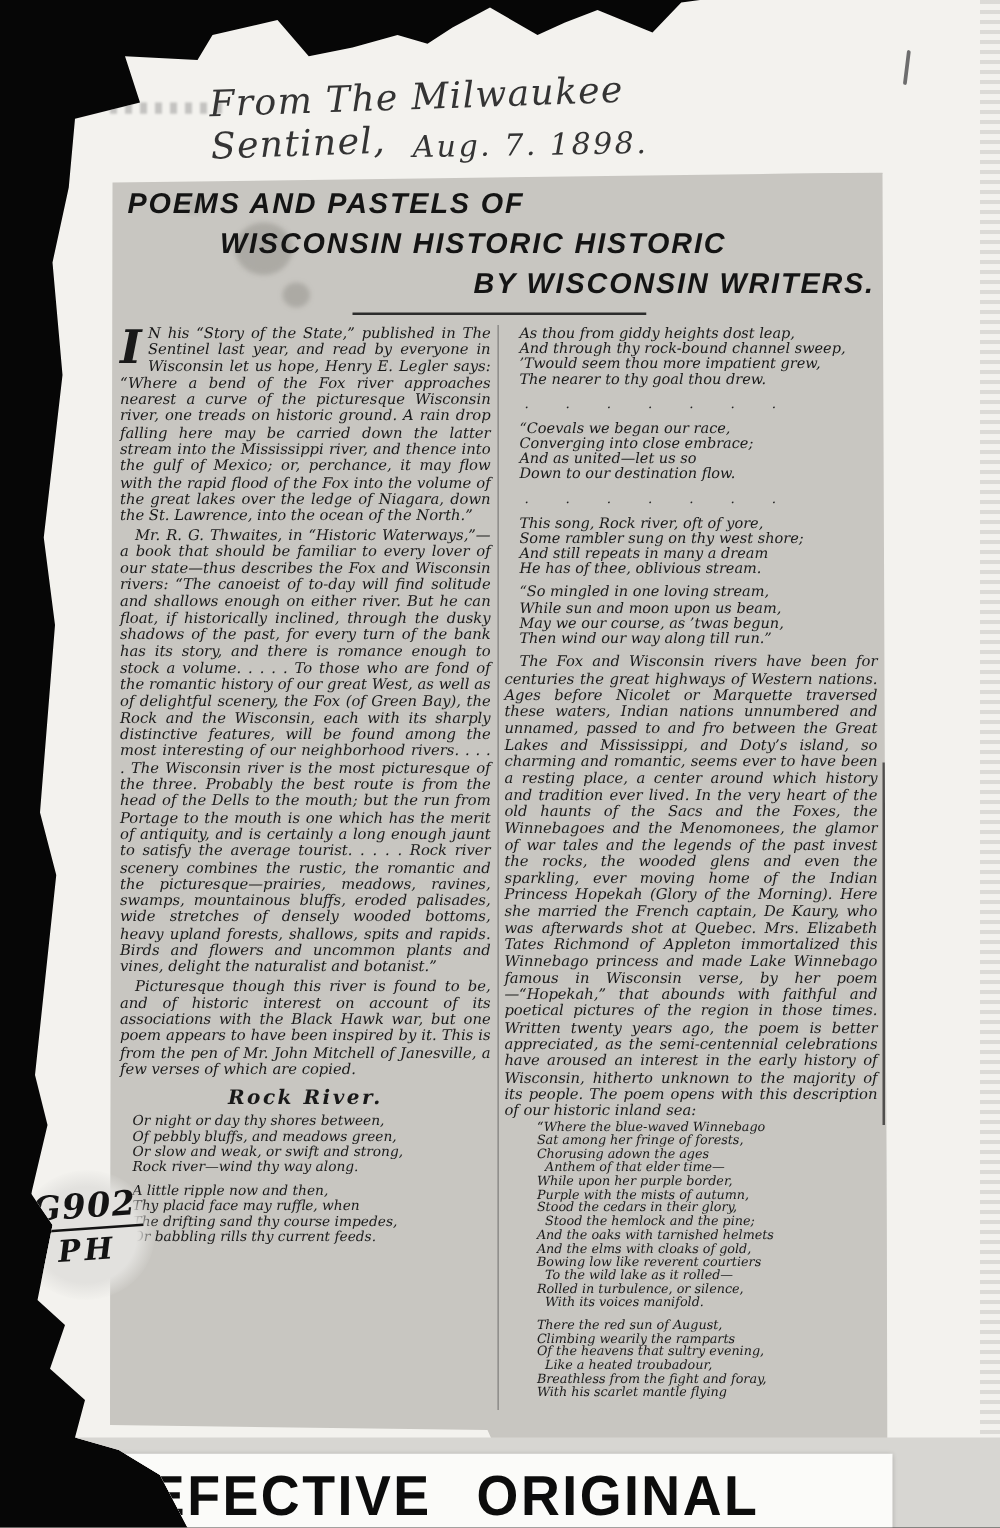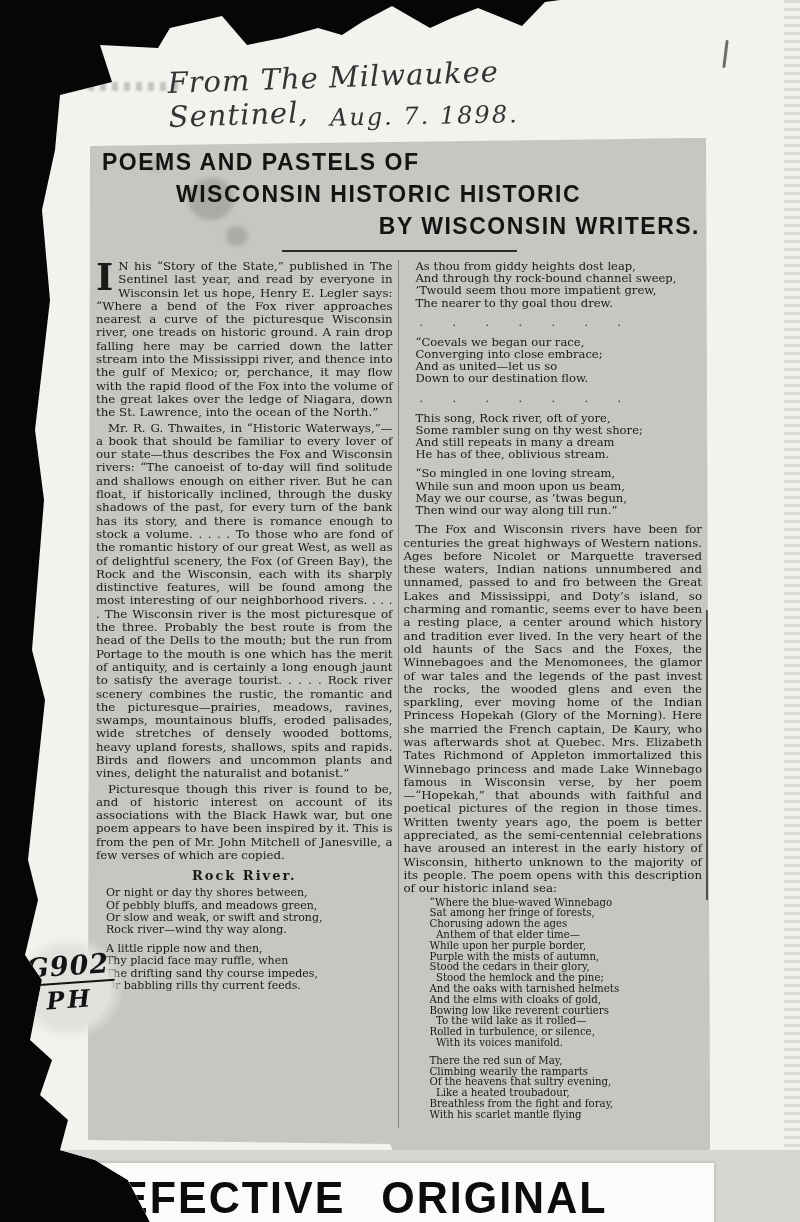--- a/index.html
+++ b/index.html
@@ -19,21 +19,21 @@
     background:repeating-linear-gradient(90deg,rgba(110,110,110,.35) 0 6px,transparent 6px 12px);
     filter:blur(1px);}
   .pen-mark{position:absolute;left:724px;top:40px;width:3px;height:28px;background:#6d6d6d;
     border-radius:2px;transform:rotate(7deg);}
   .handwriting{position:absolute;color:#343434;font-style:italic;font-family:"DejaVu Serif",serif;}
   .hw1{left:168px;top:58px;width:460px;font-size:29px;transform:rotate(-2deg);letter-spacing:1px;}
   .hw2{left:330px;top:102px;font-size:24px;transform:rotate(-1deg);letter-spacing:2px;}
 
   .clipping{position:absolute;left:88px;top:138px;width:622px;height:1024px;background:#c8c6c1;
     overflow:hidden;box-shadow:0 0 6px rgba(0,0,0,.25);
-    clip-path:polygon(2px 8px,618px 0px,622px 1018px,310px 1024px,302px 1006px,0px 1002px);}
+    clip-path:polygon(2px 8px,618px 0px,622px 1018px,310px 1024px,302px 1006px,0px 1002px);font-style:italic;}
   .stain{position:absolute;border-radius:50%;background:#a3a19b;opacity:.75;filter:blur(2px);}
   .stain.s1{left:100px;top:40px;width:46px;height:42px;}
   .stain.s2{left:138px;top:88px;width:22px;height:20px;}
   .stain.s3{left:58px;top:20px;width:18px;height:14px;opacity:.4;}
 
   .headline{position:relative;padding-top:8px;color:#141414;}
   .h-line{font-family:"Liberation Sans",sans-serif;font-weight:bold;font-size:23px;
     letter-spacing:1.5px;line-height:32px;white-space:nowrap;}
   .h1{margin-left:14px;}
   .h2{margin-left:88px;}
@@ -43,21 +43,21 @@
   .cols{display:flex;padding:6px 8px 0 8px;color:#191919;}
   .col-left{width:298px;}
   .col-rule{width:1px;background:rgba(40,40,40,.45);margin:0 5px;}
   .col-right{width:300px;position:relative;}
   .clip-right-line{position:absolute;right:-6px;top:350px;height:290px;width:2px;
     background:rgba(15,15,15,.65);}
 
   p.body-p{font-size:11.8px;line-height:13.3px;text-align:justify;margin:0 0 2px 0;}
   p.body-p.ind{text-indent:12px;}
   .dropcap{float:left;font-size:37px;line-height:30px;font-weight:bold;padding:2px 5px 0 0;}
-  .poem-head{font-weight:bold;text-align:center;font-size:13px;margin:6px 0 4px 0;
+  .poem-head{font-weight:bold;text-align:center;font-size:16px;margin:6px 0 4px 0;
     letter-spacing:2px;}
   .poem{white-space:pre-wrap;font-size:11px;line-height:12.2px;margin:0 0 7px 10px;}
   .r-stanza{white-space:pre-wrap;font-size:11.6px;line-height:12.2px;margin:0 0 7px 12px;}
   .dots{font-size:11px;letter-spacing:2px;word-spacing:22px;margin:0 0 7px 16px;
     white-space:nowrap;color:#222;}
   .small-poem{white-space:pre-wrap;font-size:10.2px;line-height:10.8px;margin:2px 0 7px 26px;}
 
   .stamp{position:absolute;left:14px;top:936px;width:110px;height:104px;
     transform:rotate(-4deg);}
   .stamp-circle{position:absolute;inset:0;border-radius:50%;
@@ -145,21 +145,21 @@
 While upon her purple border,
 Purple with the mists of autumn,
 Stood the cedars in their glory,
   Stood the hemlock and the pine;
 And the oaks with tarnished helmets
 And the elms with cloaks of gold,
 Bowing low like reverent courtiers
   To the wild lake as it rolled—
 Rolled in turbulence, or silence,
   With its voices manifold.</div>
-        <div class="small-poem">There the red sun of May,
+        <div class="small-poem">There the red sun of August,
 Climbing wearily the ramparts
 Of the heavens that sultry evening,
   Like a heated troubadour,
 Breathless from the fight and foray,
 With his scarlet mantle flying</div>
       </div>
     </div>
   </div>
 
   <div class="stamp">

